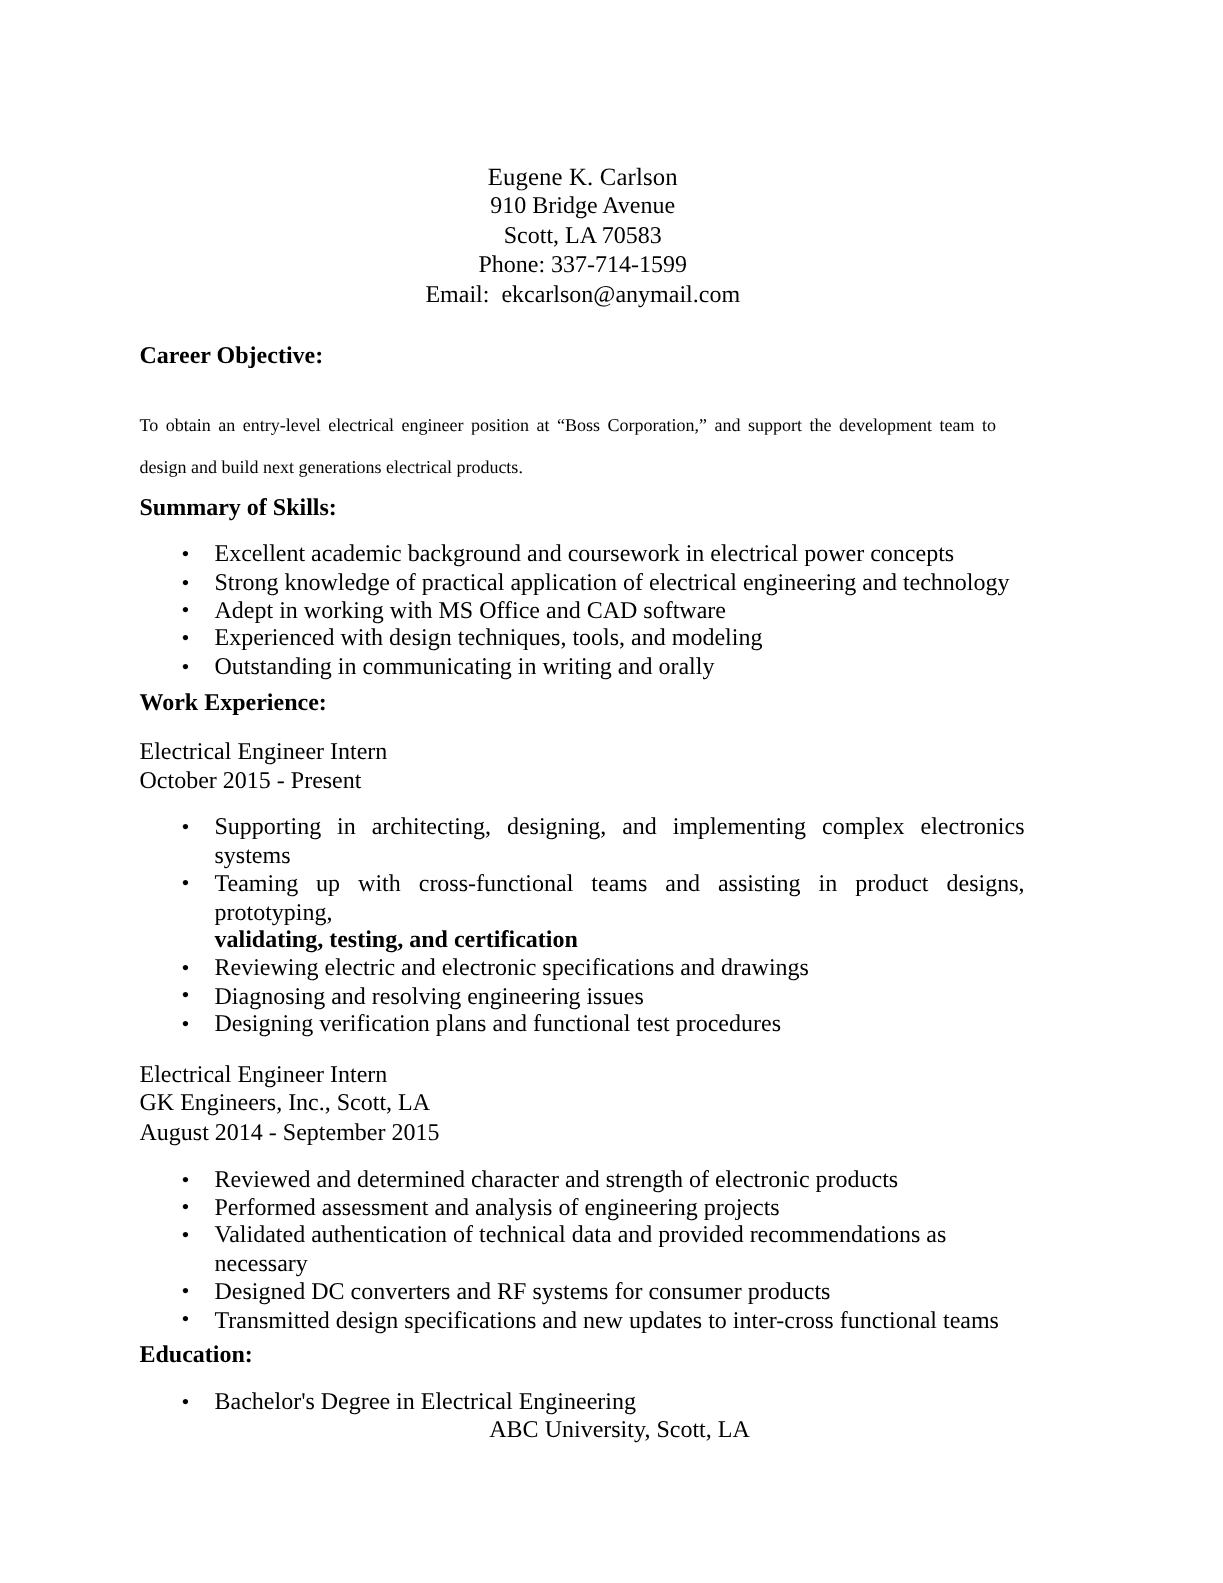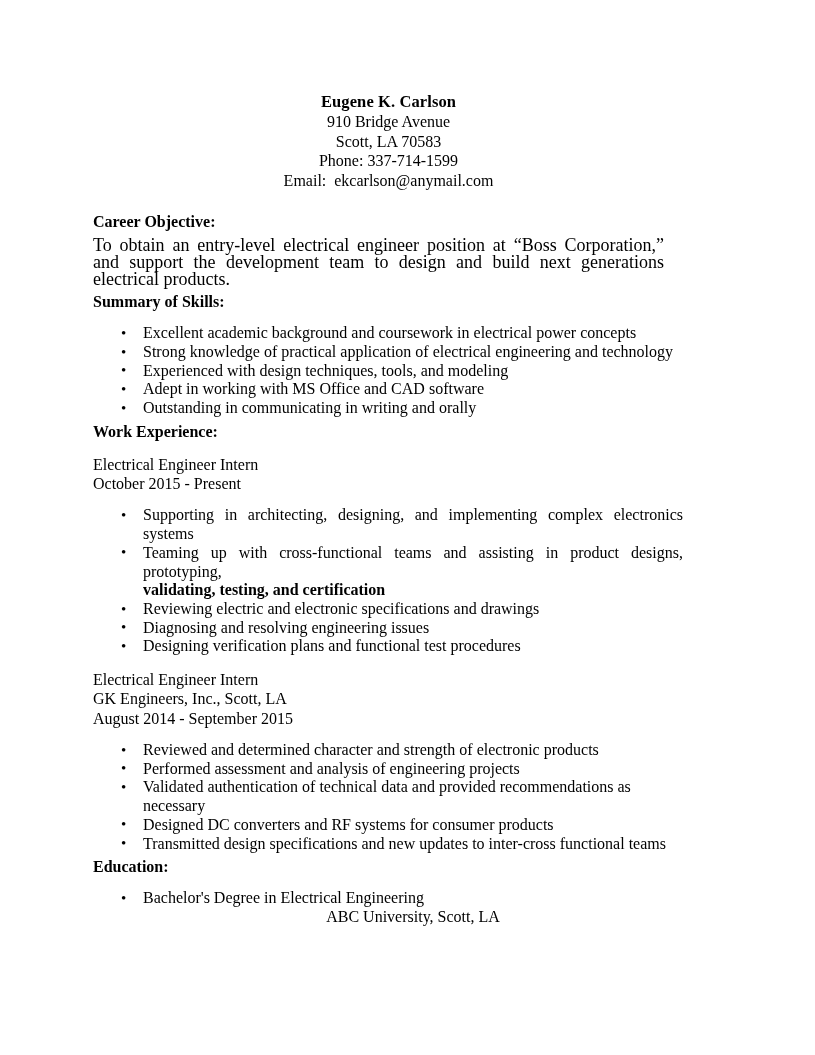--- a/index.html
+++ b/index.html
@@ -29,46 +29,47 @@
     width: 591px;
   }
 
   
   .header {
     text-align: center;
     margin-bottom: 22px;
   }
   .header .name {
     font-size: 16.5px;
-    font-weight: bold;
+    font-weight: normal;
     line-height: 20px;
     letter-spacing: 0.1px;
+    margin-top: 16px;
   }
   .header .line {
     font-size: 16px;
     line-height: 19.6px;
     white-space: pre;
   }
 
   
   .section-heading {
     font-size: 16px;
     font-weight: bold;
     line-height: 19px;
     margin-top: 4px;
     margin-bottom: 0;
   }
 
   
   .para {
-    font-size: 18px;
-    line-height: 17px;
+    font-size: 12px;
+    line-height: 28px;
     text-align: justify;
     text-justify: inter-word;
-    margin-top: 6px;
+    margin-top: 22px;
     width: 571px;
   }
   .para-last-nojust {
     text-align-last: left;
   }
 
   
   .job-block {
     margin-top: 14px;
     font-size: 16px;
@@ -132,22 +133,22 @@
       <div class="line">Email:  ekcarlson@anymail.com</div>
     </div>
 
     <div class="section-heading">Career Objective:</div>
     <div class="para para-last-nojust">To obtain an entry-level electrical engineer position at “Boss Corporation,” and support the development team to design and build next generations electrical products.</div>
 
     <div class="section-heading">Summary of Skills:</div>
     <ul class="bullets tight">
       <li>Excellent academic background and coursework in electrical power concepts</li>
       <li>Strong knowledge of practical application of electrical engineering and technology</li>
+      <li>Adept in working with MS Office and CAD software</li>
       <li>Experienced with design techniques, tools, and modeling</li>
-      <li>Adept in working with MS Office and CAD software</li>
       <li>Outstanding in communicating in writing and orally</li>
     </ul>
 
     <div class="section-heading">Work Experience:</div>
 
     <div class="job-block">
       <div class="job-line">Electrical Engineer Intern</div>
       <div class="job-line">October 2015 - Present</div>
     </div>
     <ul class="bullets">

